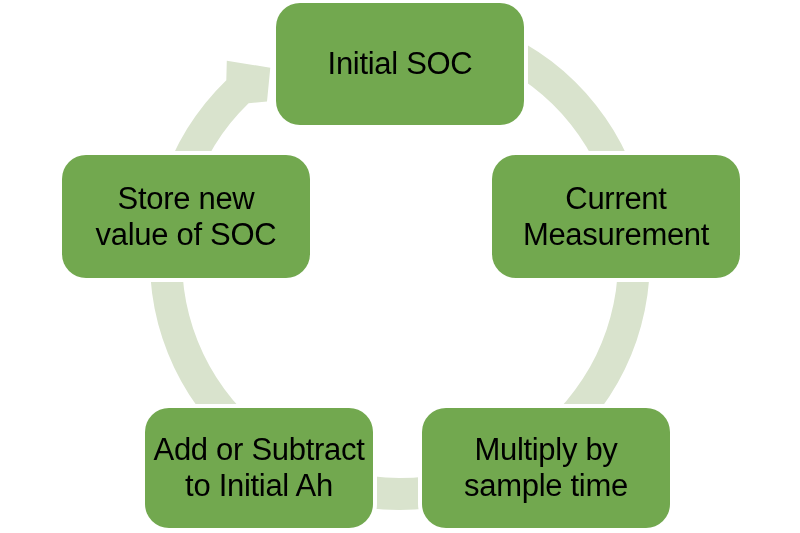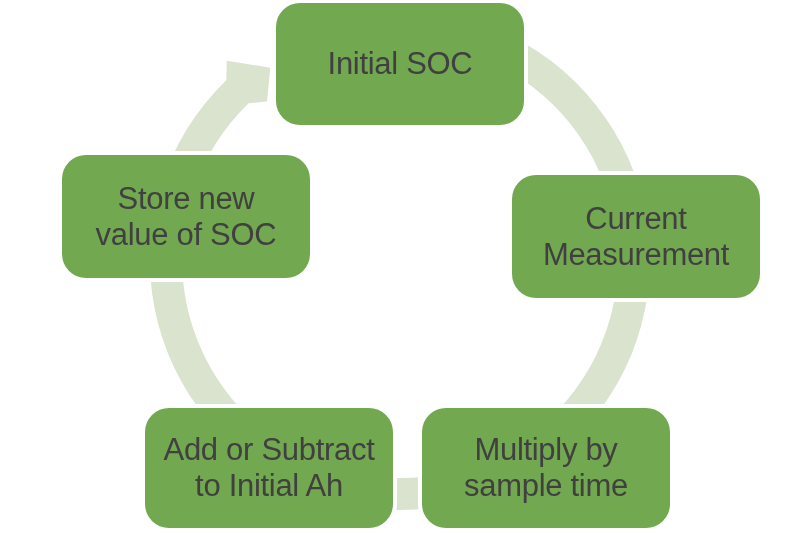--- a/index.html
+++ b/index.html
@@ -21,34 +21,34 @@
     top: 0;
     width: 800px;
     height: 533px;
   }
   .node {
     position: absolute;
     box-sizing: border-box;
     background: #72a84f;
     border-radius: 24px;
     box-shadow: 0 0 0 4px #ffffff;
-    color: #404040;
+    color: #000000;
     display: flex;
     align-items: center;
     justify-content: center;
     text-align: center;
     font-size: 31px;
     line-height: 1.16;
     letter-spacing: -0.3px;
     white-space: pre-line;
   }
   .n1 { left: 276px; top: 3px;   width: 248px; height: 122px; }
-  .n2 { left: 512px; top: 155px; width: 248px; height: 123px; margin-top: 20px; }
+  .n2 { left: 492px; top: 155px; width: 248px; height: 123px; }
   .n3 { left: 422px; top: 408px; width: 248px; height: 120px; }
-  .n4 { left: 145px; top: 408px; width: 248px; height: 120px; }
+  .n4 { left: 145px; top: 408px; width: 228px; height: 120px; }
   .n5 { left: 62px;  top: 155px; width: 248px; height: 123px; }
 </style>
 </head>
 <body>
 
 <div class="stage">
 
   <svg class="cycle-arrow-svg" viewBox="0 0 800 533" aria-hidden="true">
     <path fill="#d9e3cd" d="M 286.5 37.3
              A 250 250 0 1 1 226.3 80.2

